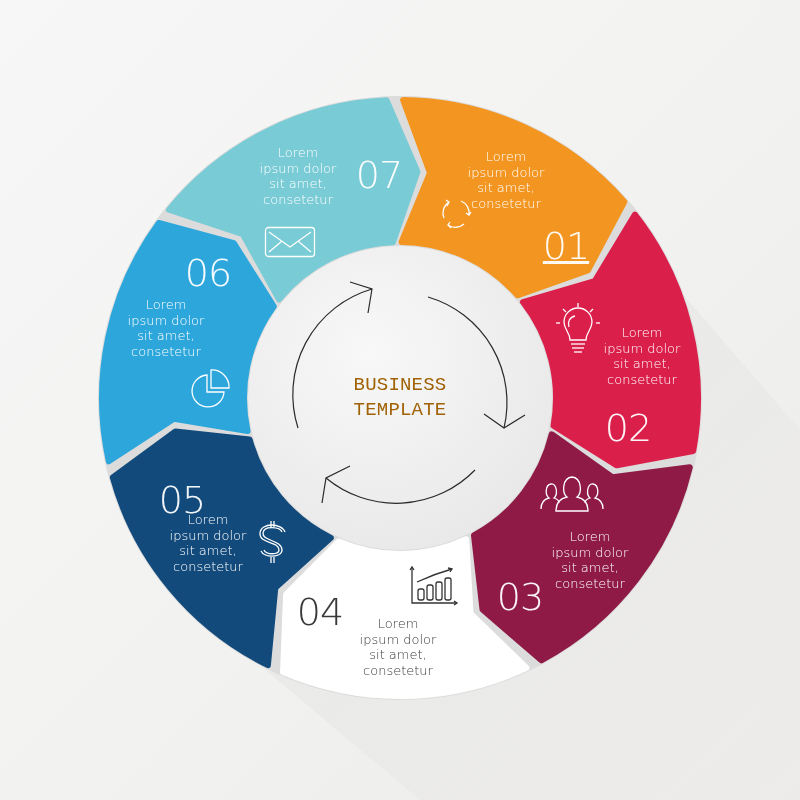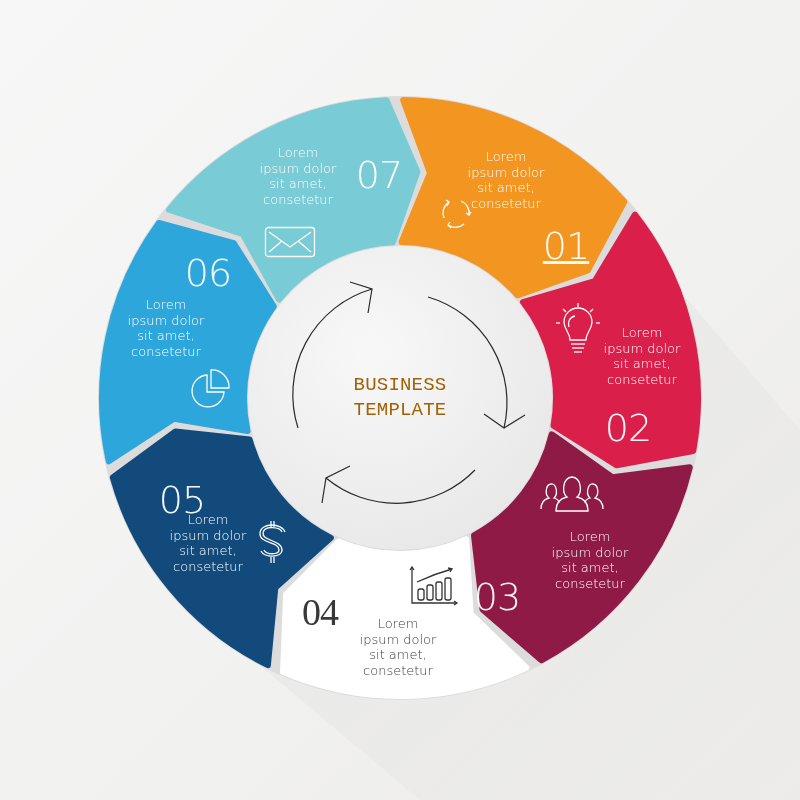--- a/index.html
+++ b/index.html
@@ -13,21 +13,21 @@
     position:absolute; text-align:center; font-size:13px; line-height:15.5px;
     color:#ffffff; width:110px; transform:translate(-50%,-50%);
     font-family: "DejaVu Sans", sans-serif; font-weight:300;
   }
   .seg-text.dark { color:#3a3a3a; }
   .seg-num {
     position:absolute; font-size:38px; color:#ffffff; transform:translate(-50%,-50%);
     font-family: "DejaVu Sans", sans-serif; font-weight:200; letter-spacing:-1px;
     -webkit-text-stroke: 0; opacity:0.95;
   }
-  .seg-num.dark { color:#2e2e2e;font-family:Liberation Serif, serif; }
+  .seg-num.dark { color:#2e2e2e; }
   .center-title {
     position:absolute; left:400px; top:398px; transform:translate(-50%,-50%);
     text-align:center; font-size:19px; line-height:25px; color:#a16207;
     font-family: Liberation Mono, monospace; font-weight:300; letter-spacing:0.2px;
   }
   .icon { position:absolute; transform:translate(-50%,-50%); }
   .watermark {
     position:absolute; left:400px; top:398px; transform:translate(-50%,-50%);
     font-size:112px; font-weight:bold; color:rgba(255,255,255,0.0);
     -webkit-text-stroke: 2px rgba(255,255,255,0.55);
@@ -121,21 +121,21 @@
         <line x1="41" y1="21" x2="45" y2="21"></line>
     </g>
   </svg>
 
   <div class="seg-text" style="left:590px;top:560px;">
     <div>Lorem</div>
     <div>ipsum dolor</div>
     <div>sit amet,</div>
     <div>consetetur</div>
   </div>
-  <div class="seg-num" style="left:497px;top:597px;">03</div>
+  <div class="seg-num" style="left:520px;top:597px;">03</div>
   <svg class="icon" style="left:572px;top:493px;" width="70" height="40" viewBox="0 0 70 40">
     <g stroke="#fff" stroke-width="1.3" fill="none">
       <path d="M 4 36 C 4 28 8 26 12 25 C 8 22 8 12 14 11 C 20 10 21 22 17 25 C 20 26 22 27 22 30"></path>
       <path d="M 66 36 C 66 28 62 26 58 25 C 62 22 62 12 56 11 C 50 10 49 22 53 25 C 50 26 48 27 48 30"></path>
       <path d="M 19 38 C 19 28 25 25 30 24 C 25 20 25 5 35 4 C 45 5 45 20 40 24 C 45 25 51 28 51 38 Z"></path>
     </g>
   </svg>
 
   <div class="seg-text dark" style="left:398px;top:647px;">
     <div>Lorem</div>

